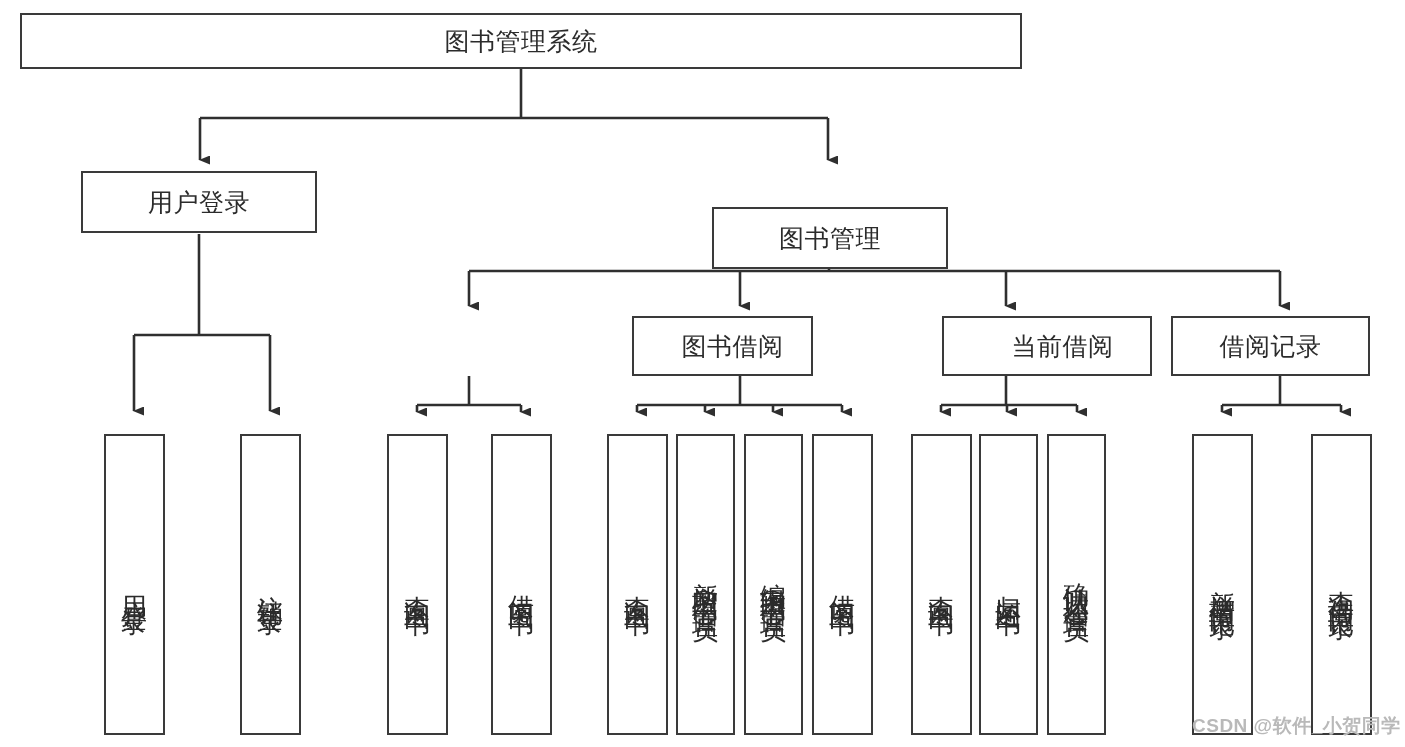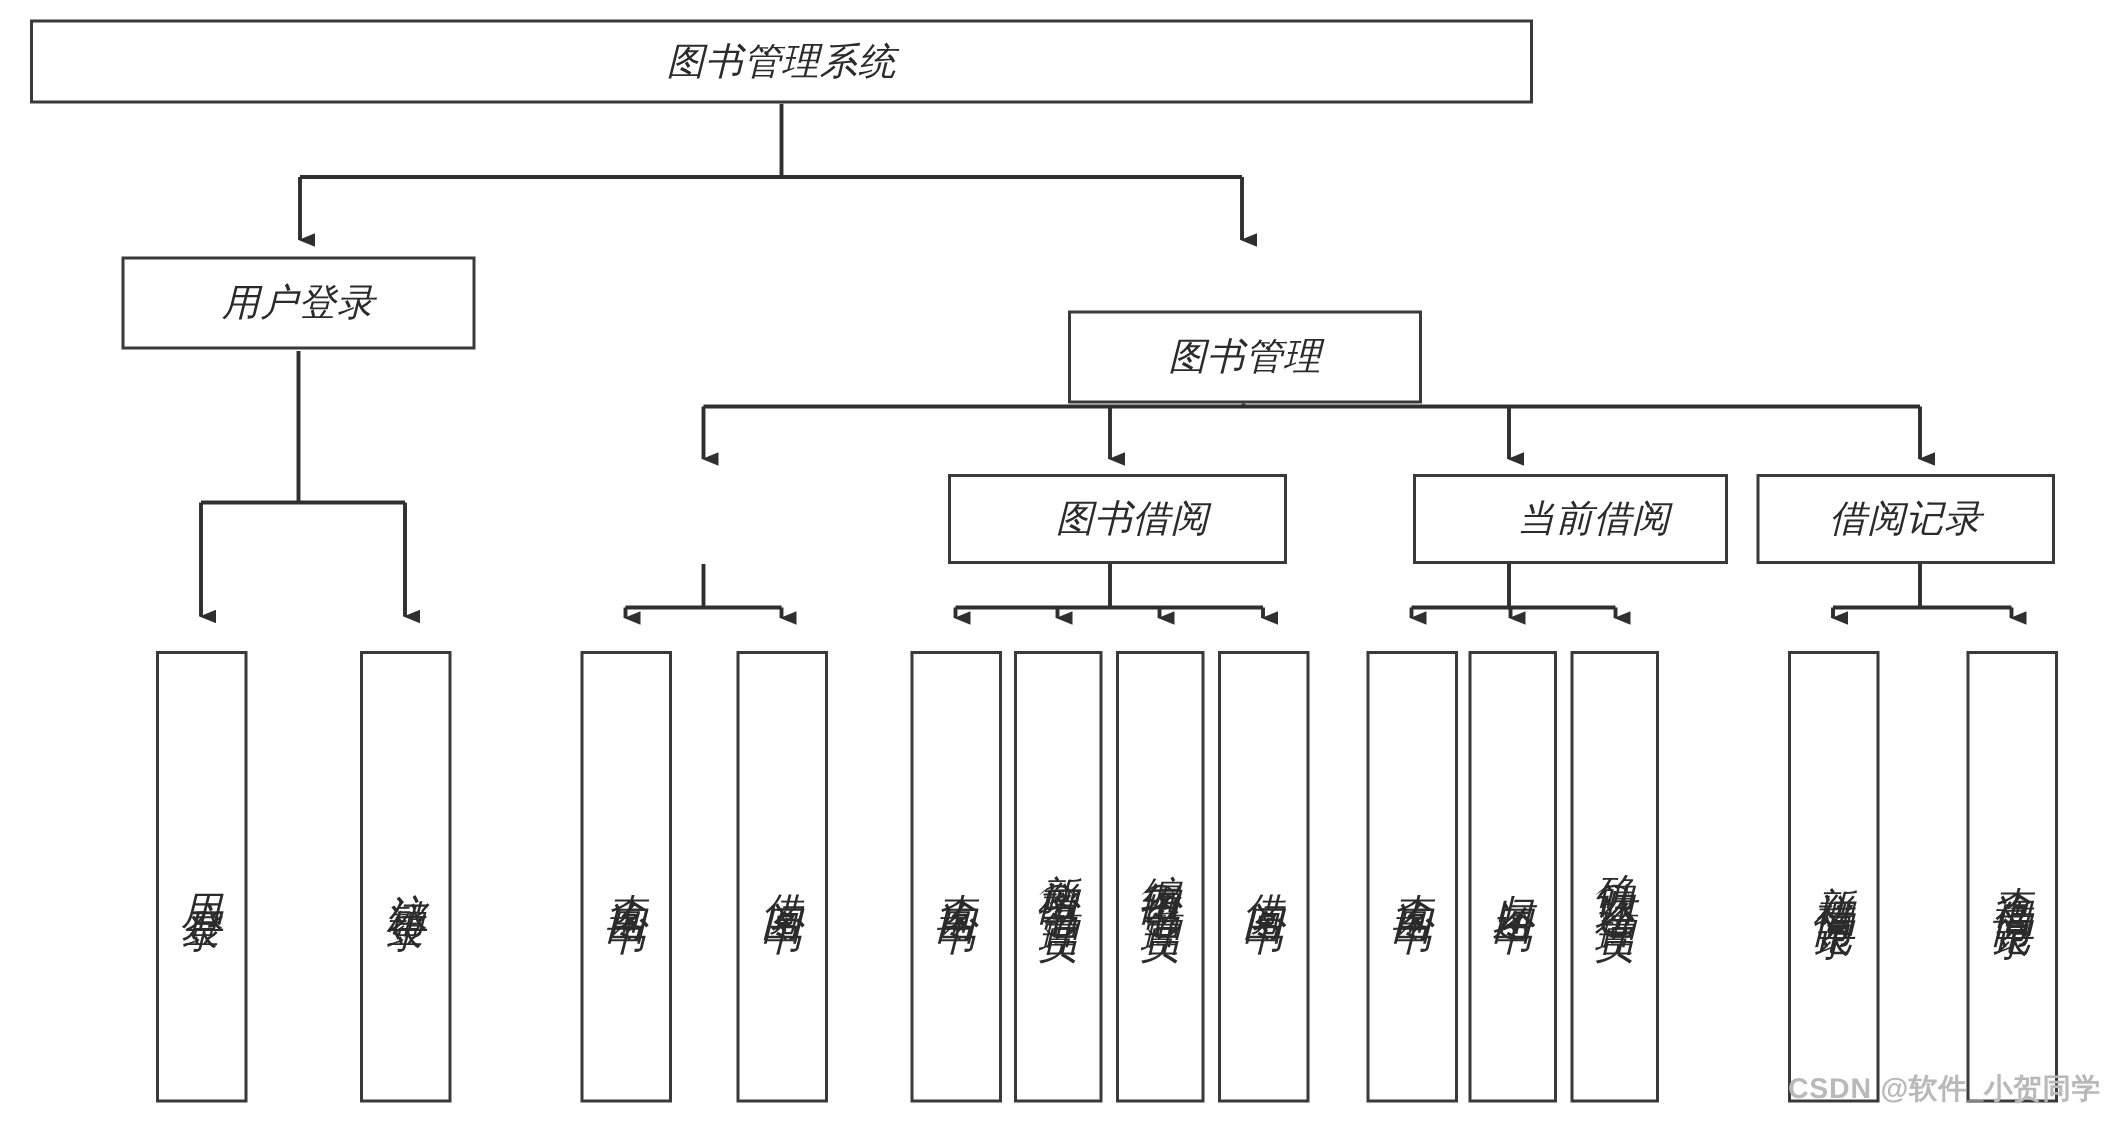--- a/index.html
+++ b/index.html
@@ -34,21 +34,20 @@
     display: flex;
     align-items: center;
     justify-content: center;
     color: #2b2b2b;
   }
   .node .label {
     display: block;
     text-align: right;
     line-height: 1.05;
     white-space: nowrap;
-    font-style: italic;
   }
   
   .node.horiz .label {
     font-size: 25px;
     letter-spacing: 0.5px;
   }
   
   .node.vert {
     align-items: center;
     justify-content: center;
@@ -129,21 +128,21 @@
 
   <div class="node horiz" style="left:81px; top:171px; width:236px; height:62px;">
     <span class="label">用户登录</span>
   </div>
 
   <div class="node horiz" style="left:712px; top:171px; width:236px; height:62px;margin-top:36px;">
     <span class="label">图书管理</span>
   </div>
 
 
-  <div class="node horiz" style="left:632px; top:316px; width:226px; height:60px;padding-left:20px;">
+  <div class="node horiz" style="left:632px; top:316px; width:181px; height:60px;padding-left:20px;">
     <span class="label">图书借阅</span>
   </div>
 
   <div class="node horiz" style="left:942px; top:316px; width:210px; height:60px;padding-left:31px;">
     <span class="label">当前借阅</span>
   </div>
 
   <div class="node horiz" style="left:1171px; top:316px; width:199px; height:60px;">
     <span class="label">借阅记录</span>
   </div>

